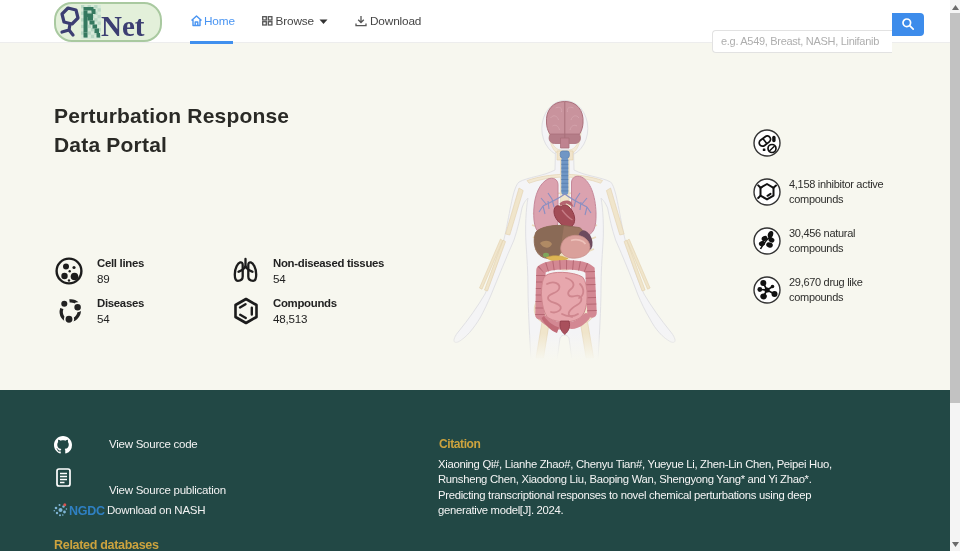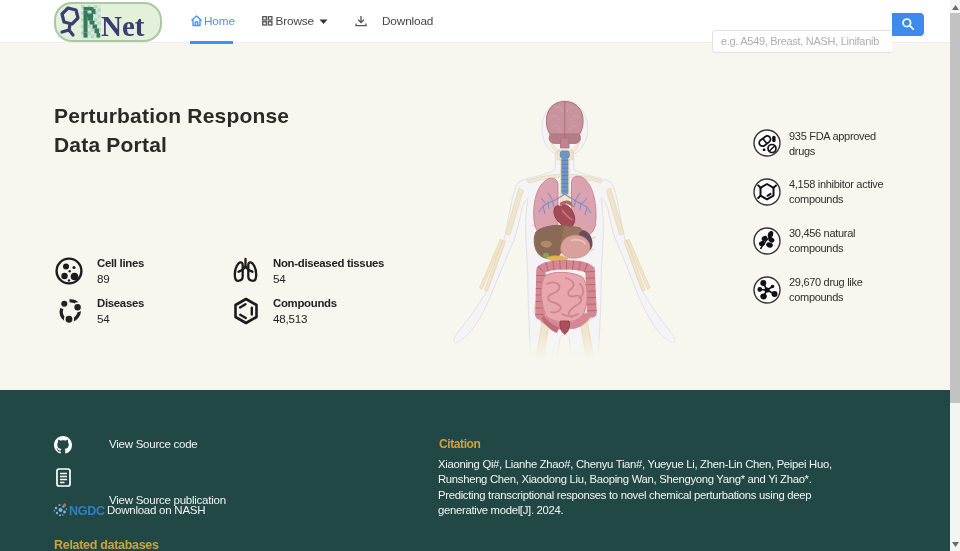--- a/index.html
+++ b/index.html
@@ -217,21 +217,21 @@
   <div class="navitem" style="left:275.5px;">Browse</div>
   <svg class="abs" style="left:319px; top:19px;" width="9" height="6" viewBox="0 0 9 6">
       <path d="M0.5 0.5 L4.5 5 L8.5 0.5 Z" fill="#333"></path>
     </svg>
   <svg class="abs" style="left:355px; top:15px;" width="12" height="12" viewBox="0 0 12 12">
     <g stroke="#555" stroke-width="1.3" fill="none">
         <path d="M6 1 V7.2 M3.2 4.8 L6 7.5 L8.8 4.8"></path>
         <path d="M1 8.6 V10.6 H11 V8.6"></path>
       </g>
   </svg>
-  <div class="navitem" style="left:370px;margin-left:12px;">Download</div>
+  <div class="navitem" style="left:370px;">Download</div>
 
   <div id="search-input">e.g. A549, Breast, NASH, Linifanib</div>
   <div id="search-btn"></div>
   <svg class="abs" style="left:901px; top:17px;" width="14" height="14" viewBox="0 0 14 14">
     <circle cx="5.8" cy="5.8" r="3.8" stroke="#fff" stroke-width="1.7" fill="none"></circle>
     <path d="M8.7 8.7 L12.2 12.2" stroke="#fff" stroke-width="1.7" stroke-linecap="round"></path>
   </svg>
 
   <div id="title">Perturbation Response<br>Data Portal</div>
 
@@ -272,21 +272,20 @@
     <circle cx="14" cy="14" r="13" stroke="#333" stroke-width="1.4" fill="#fff"></circle>
     <g transform="rotate(-38 11.5 12)">
       <rect x="5.5" y="9" width="12.5" height="6.6" rx="3.3" stroke="#111" stroke-width="1.8" fill="none"></rect>
       <path d="M11.75 9 V15.6" stroke="#111" stroke-width="1.6"></path>
     </g>
     <rect x="19.2" y="6.8" width="3.4" height="6.4" rx="1.6" fill="#111"></rect>
     <rect x="9.8" y="19.5" width="2.6" height="2.6" rx="0.6" fill="#111"></rect>
     <circle cx="19" cy="19.5" r="4" stroke="#111" stroke-width="1.7" fill="none"></circle>
     <path d="M16.4 22 L21.6 17" stroke="#111" stroke-width="1.5"></path>
   </svg>
-  <div class="rrow" style="top:128.6px;">935 FDA approved<br>drugs</div>
 
   <svg class="abs" style="left:753px; top:178px;" width="28" height="28" viewBox="0 0 28 28">
     <circle cx="14" cy="14" r="13" stroke="#333" stroke-width="1.4" fill="#fff"></circle>
     <polygon points="14,6 20.5,9.8 20.5,17.6 14,21.4 7.5,17.6 7.5,9.8" stroke="#111" stroke-width="2" fill="none" stroke-linejoin="round"></polygon>
     <path d="M5.2 7.4 L7.6 9.8 M5.2 20 L7.6 17.6 M20.5 9.8 L23 7.6 M14.5 17.8 L17.5 15.8" stroke="#111" stroke-width="2" stroke-linecap="round"></path>
   </svg>
   <div class="rrow" style="top:177.2px;">4,158 inhibitor active<br>compounds</div>
 
   <svg class="abs" style="left:753px; top:227px;" width="28" height="28" viewBox="0 0 28 28">
     <circle cx="14" cy="14" r="13" stroke="#333" stroke-width="1.4" fill="#fff"></circle>
@@ -332,21 +331,21 @@
 
   <div id="footer"></div>
   <svg class="abs" style="left:54px; top:436px;" width="18" height="18" viewBox="0 0 16 16">
     <path fill="#fff" d="M8 0C3.58 0 0 3.58 0 8c0 3.54 2.29 6.53 5.47 7.59.4.07.55-.17.55-.38 0-.19-.01-.82-.01-1.49-2.01.37-2.53-.49-2.69-.94-.09-.23-.48-.94-.82-1.13-.28-.15-.68-.52-.01-.53.63-.01 1.08.58 1.23.82.72 1.21 1.87.87 2.33.66.07-.52.28-.87.51-1.07-1.78-.2-3.64-.89-3.64-3.95 0-.87.31-1.59.82-2.15-.08-.2-.36-1.02.08-2.12 0 0 .67-.21 2.2.82.64-.18 1.32-.27 2-.27s1.36.09 2 .27c1.53-1.04 2.2-.82 2.2-.82.44 1.1.16 1.92.08 2.12.51.56.82 1.27.82 2.15 0 3.07-1.87 3.75-3.65 3.95.29.25.54.73.54 1.48 0 1.07-.01 1.93-.01 2.2 0 .21.15.46.55.38A8.01 8.01 0 0 0 16 8c0-4.42-3.58-8-8-8z"></path>
   </svg>
   <div class="flink" style="top:438px;">View Source code</div>
   <svg class="abs" style="left:56px; top:468px;" width="15" height="19" viewBox="0 0 15 19">
     <rect x="1" y="1" width="13" height="17" rx="2" stroke="#fff" stroke-width="1.7" fill="none"></rect>
     <path d="M4 5.5 H11 M4 8.5 H11 M4 11.5 H11 M4 14.5 H8.5" stroke="#fff" stroke-width="1.4"></path>
   </svg>
-  <div class="flink" style="top:494px;">View Source publication</div>
+  <div class="flink" style="top:484px;">View Source publication</div>
   <svg class="abs" style="left:53px; top:503px;" width="15" height="14" viewBox="0 0 15 14">
     <g fill="#7fb5d5">
       <circle cx="7.5" cy="7" r="2"></circle>
       <circle cx="3" cy="5" r="1.3"></circle>
         <circle cx="4" cy="10" r="1.2"></circle>
         <circle cx="10.5" cy="3.5" r="1.2"></circle>
       <circle cx="11.5" cy="9" r="1.4"></circle>
         <circle cx="7" cy="12.2" r="1"></circle>
         <circle cx="6.5" cy="2" r="1"></circle>
       <circle cx="1.3" cy="7.8" r="0.8"></circle>

